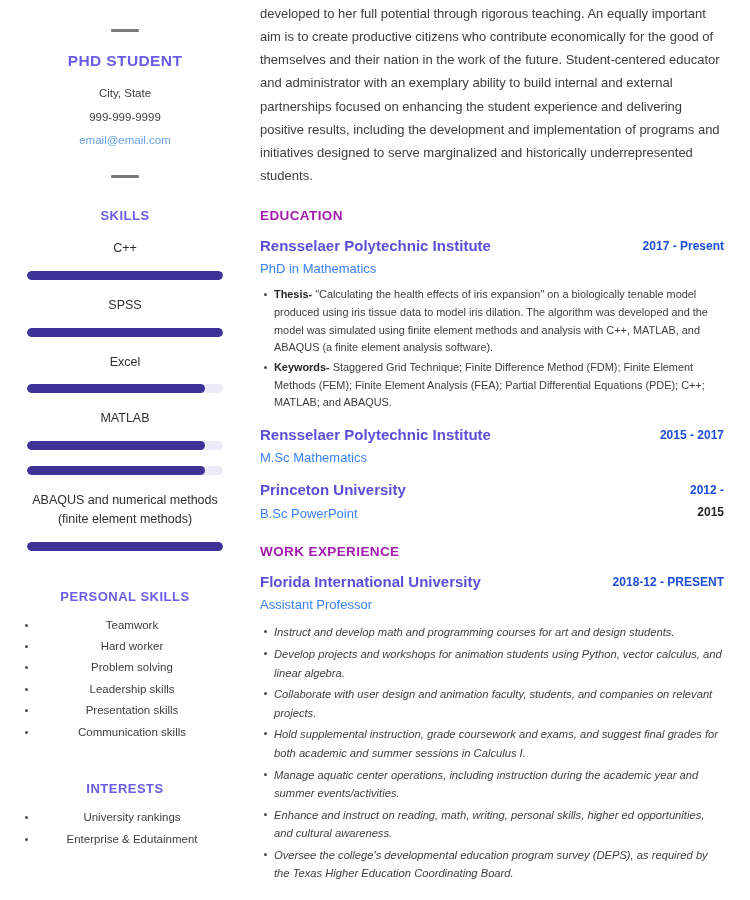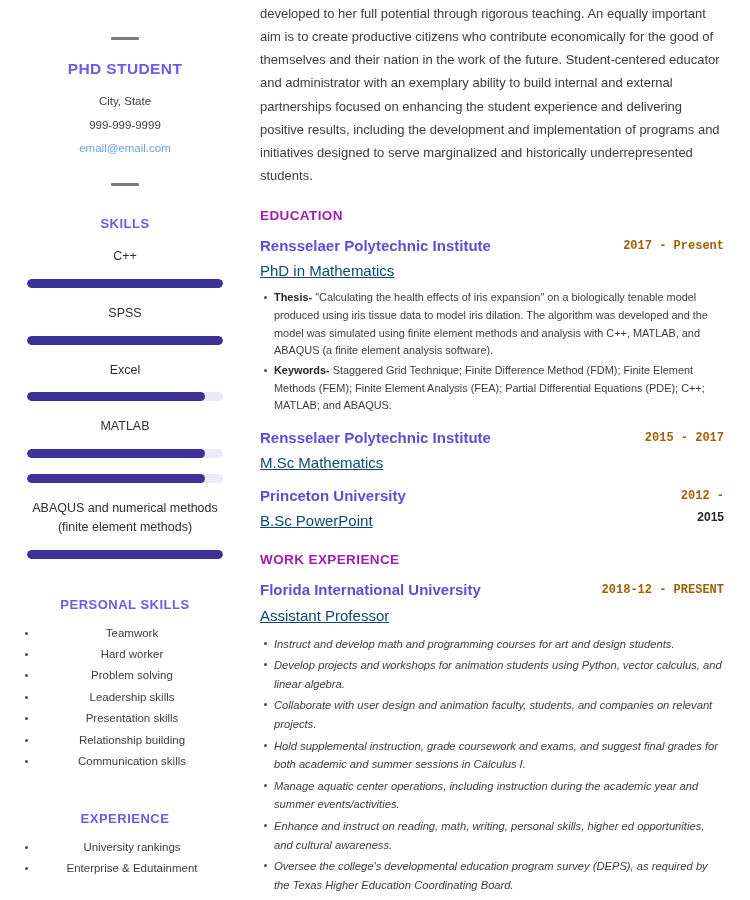--- a/index.html
+++ b/index.html
@@ -12,21 +12,21 @@
     background: #ffffff;
     font-family: "Liberation Sans", sans-serif;
     color: #333333;
   }
   .page { display: flex; width: 750px; height: 900px; }
 
   
   .sidebar {
     width: 250px;
     flex: 0 0 250px;
-    padding: 8px 22px;
+    padding: 0 22px;
     text-align: center;
     overflow: hidden;
   }
   .divider {
     width: 28px;
     height: 3px;
     background: #7a7a7a;
     margin: 29px auto 0 auto;
     border-radius: 1px;
   }
@@ -127,42 +127,40 @@
     justify-content: space-between;
     align-items: flex-start;
   }
   .org {
     color: #5b4fd6;
     font-size: 15px;
     font-weight: bold;
     line-height: 1.35;
   }
   .dates {
-    color: #a16207;
+    color: #1d4ed8;
     font-size: 12px;
     font-weight: bold;
     white-space: nowrap;
     text-align: right;
     padding-top: 1px;
     max-width: 78px;
     line-height: 1.55;
-    font-family: Liberation Mono, monospace;
   }
   .dates.wide { max-width: 140px; }
   .role-row {
     display: flex;
     justify-content: space-between;
     align-items: flex-start;
   }
   .role {
-    font-size: 15px;
-    color: #0c4a6e;
+    font-size: 13px;
+    color: #3b82f6;
     margin-top: 4px;
     line-height: 1.4;
-    text-decoration: underline;
   }
   .role-extra {
     color: #262626;
     font-size: 12px;
     font-weight: bold;
     margin-top: 4px;
     white-space: nowrap;
   }
   .detail-list {
     margin: 8px 0 0 0;
@@ -243,25 +241,24 @@
         </div>
       </div>
 
     <div class="sb-heading personal">PERSONAL SKILLS</div>
     <ul class="bullet-list" id="personal-skills-list">
         <li>Teamwork</li>
         <li>Hard worker</li>
         <li>Problem solving</li>
         <li>Leadership skills</li>
         <li>Presentation skills</li>
-        <li>Relationship building</li>
         <li>Communication skills</li>
       </ul>
 
-    <div class="sb-heading interests">EXPERIENCE</div>
+    <div class="sb-heading interests">INTERESTS</div>
     <ul class="bullet-list" id="interests-list">
         <li>University rankings</li>
         <li>Enterprise &amp; Edutainment</li>
       </ul>
   </aside>
 
   <main class="main">
     <p class="summary">developed to her full potential through rigorous teaching.  An equally important aim is to create productive citizens who contribute economically for the good of themselves and their nation in the work of the future. Student-centered educator and administrator with an exemplary ability to build internal and external partnerships focused on enhancing the student experience and delivering positive results, including the development and implementation of programs and initiatives designed to serve marginalized and historically underrepresented students.</p>
 
     <div class="section-heading">EDUCATION</div>

